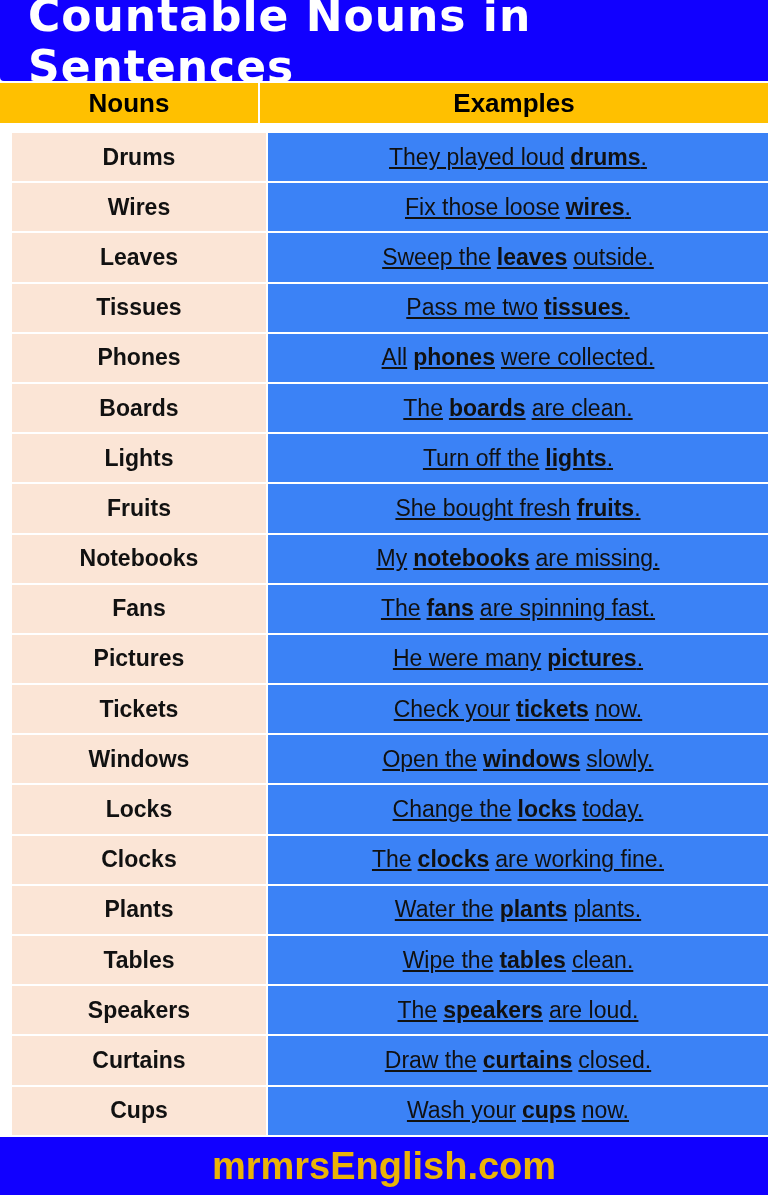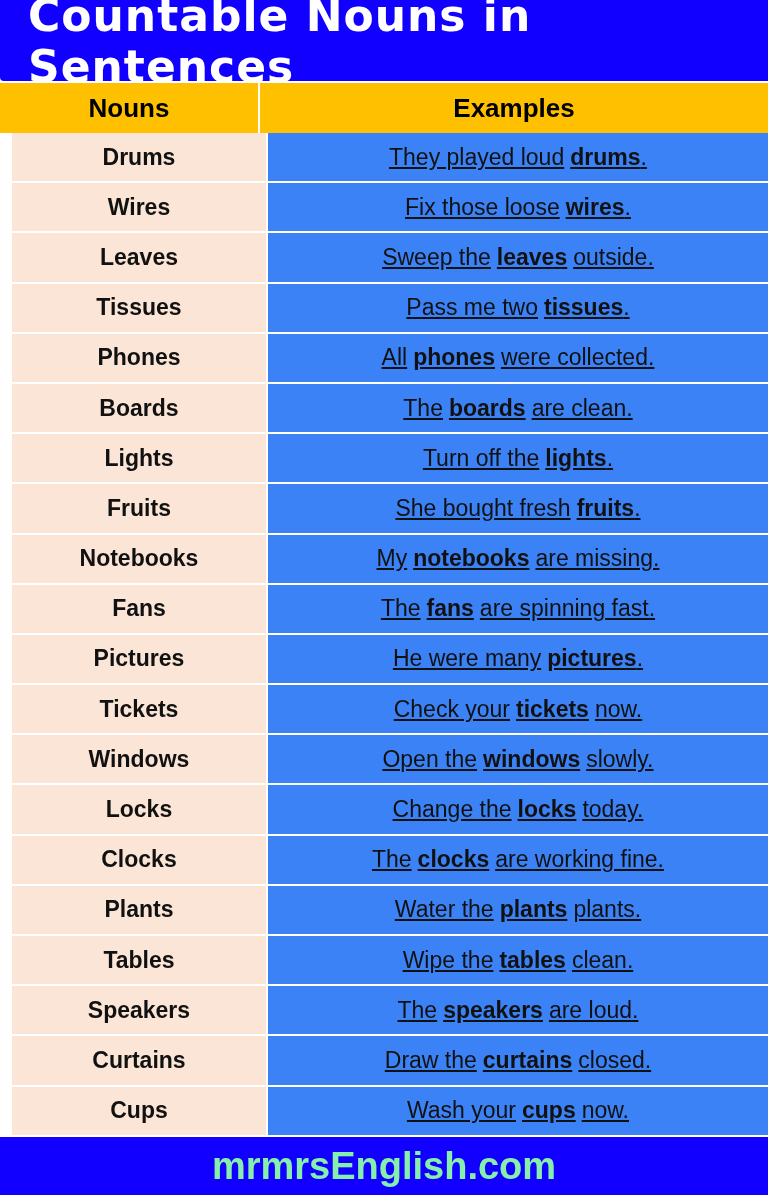--- a/index.html
+++ b/index.html
@@ -1,30 +1,30 @@
 <!DOCTYPE html>
 <html><head>
 <meta charset="utf-8">
 <style>
   html, body { margin: 0; padding: 0; }
   body { width: 768px; height: 1195px; background: #ffffff; position: relative; overflow: hidden; font-family: "Liberation Sans", sans-serif; }
   .title-bar { position: absolute; left: 0; top: 0; width: 768px; height: 81px; background: #1100ff; border-radius: 0 0 4px 4px; display: flex; align-items: center; justify-content: center; padding-left: 28px; }
   .title-bar span { color: #ffffff; font-family: "DejaVu Sans", sans-serif; font-weight: bold; font-size: 44px; letter-spacing: 1px; }
-  .header { position: absolute; left: 0; top: 83px; width: 768px; height: 50px; display: flex; }
+  .header { position: absolute; left: 0; top: 83px; width: 768px; height: 40px; display: flex; }
   .header .hcell { background: #ffc000; display: flex; align-items: center; justify-content: center; font-weight: bold; font-size: 26px; color: #000; }
   .hcell.c1 { width: 258px; margin-right: 2px; }
   .hcell.c2 { width: 508px; }
   .rows { position: absolute; left: 0; top: 133px; width: 768px; }
   .row { display: flex; height: 48.2px; margin-bottom: 2px; padding-left: 12px; }
   .cell { display: flex; align-items: center; justify-content: center; font-size: 23px; color: #111; }
   .cell.noun { width: 258px; margin-right: 2px; background: #fbe5d6; font-weight: bold; }
   .cell.ex { width: 508px; background: #3b82f6; text-decoration: underline; }
   .cell.ex b { font-weight: bold; margin: 0 6px; }
   .footer { position: absolute; left: 0; top: 1137px; width: 768px; height: 58px; background: #1100ff; display: flex; align-items: center; justify-content: center; }
-  .footer span { color: #86efac; font-weight: bold; font-size: 38px; }
+  .footer span { color: #eab308; font-weight: bold; font-size: 38px; }
 </style>
 </head>
 <body>
 
 <div class="title-bar">
   <span>Countable Nouns in Sentences</span>
 </div>
 
 <div class="header">
   <div class="hcell c1">Nouns</div>

